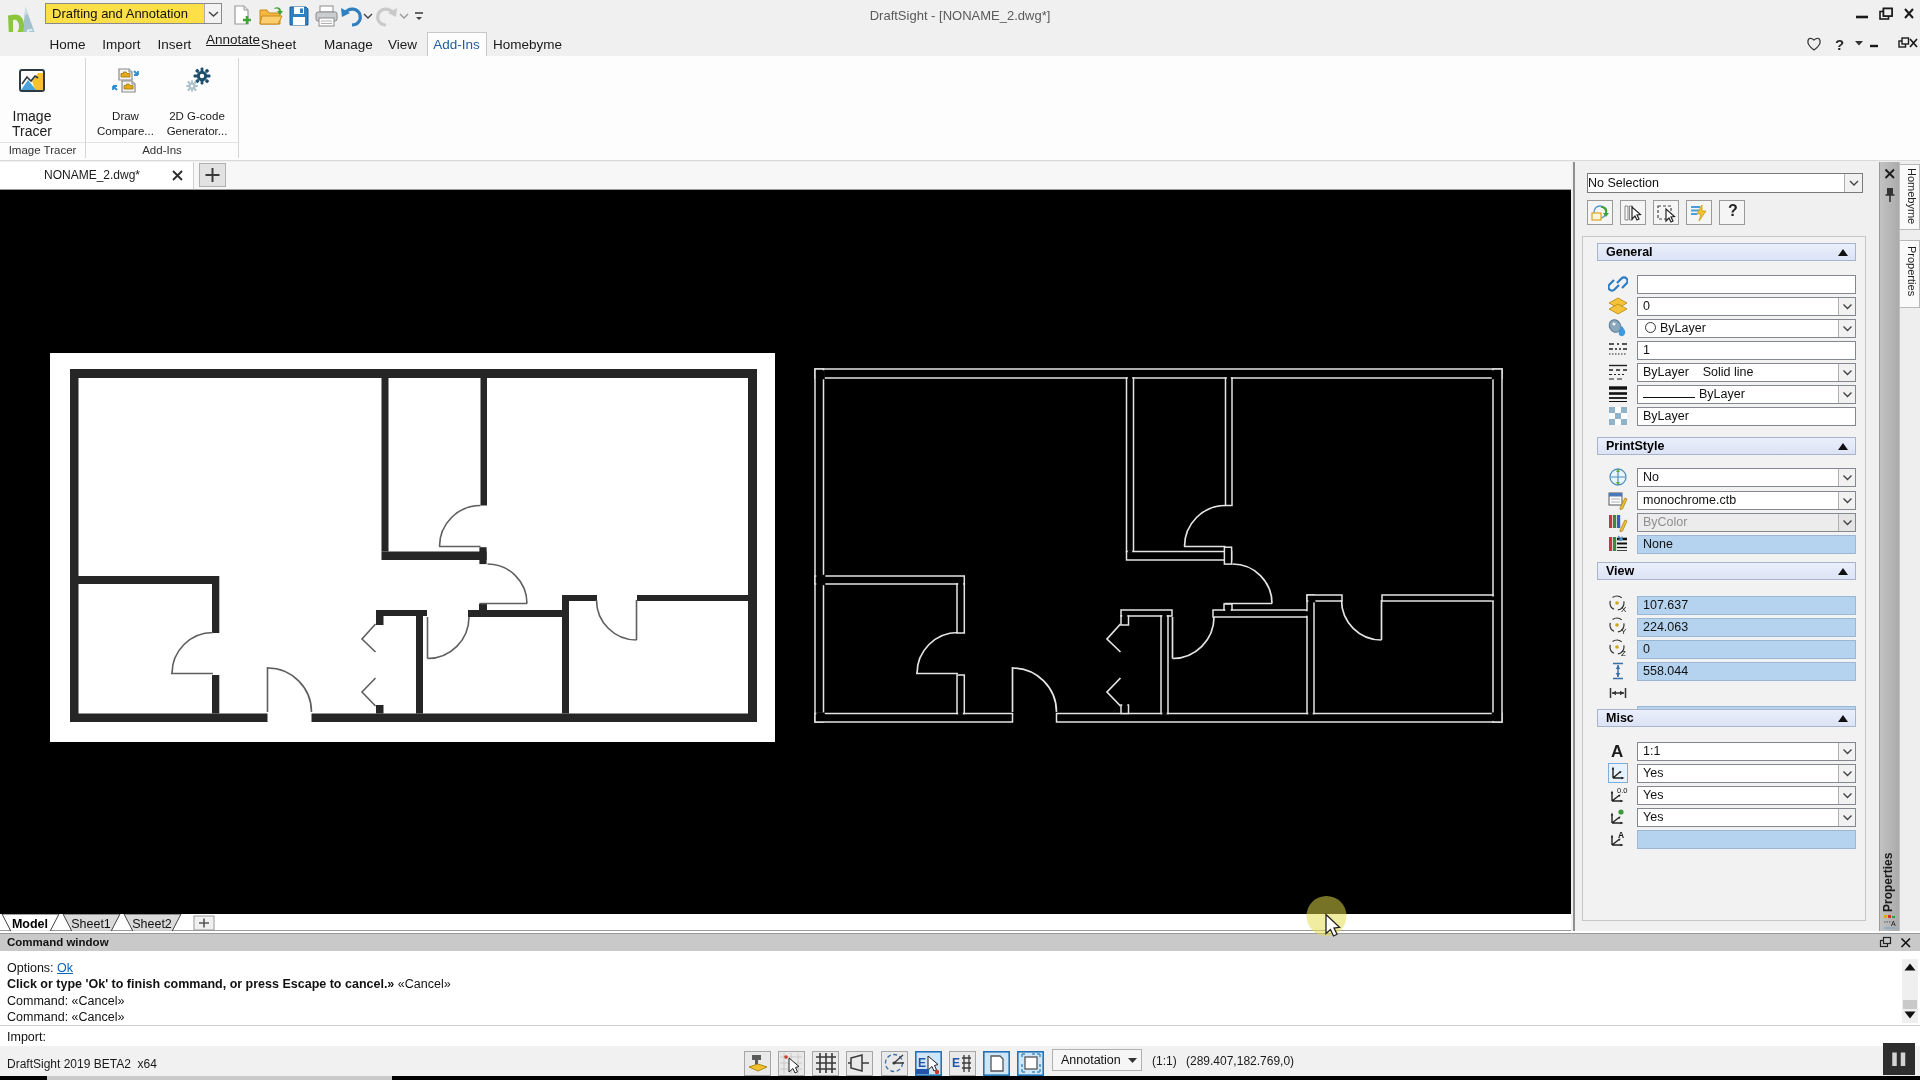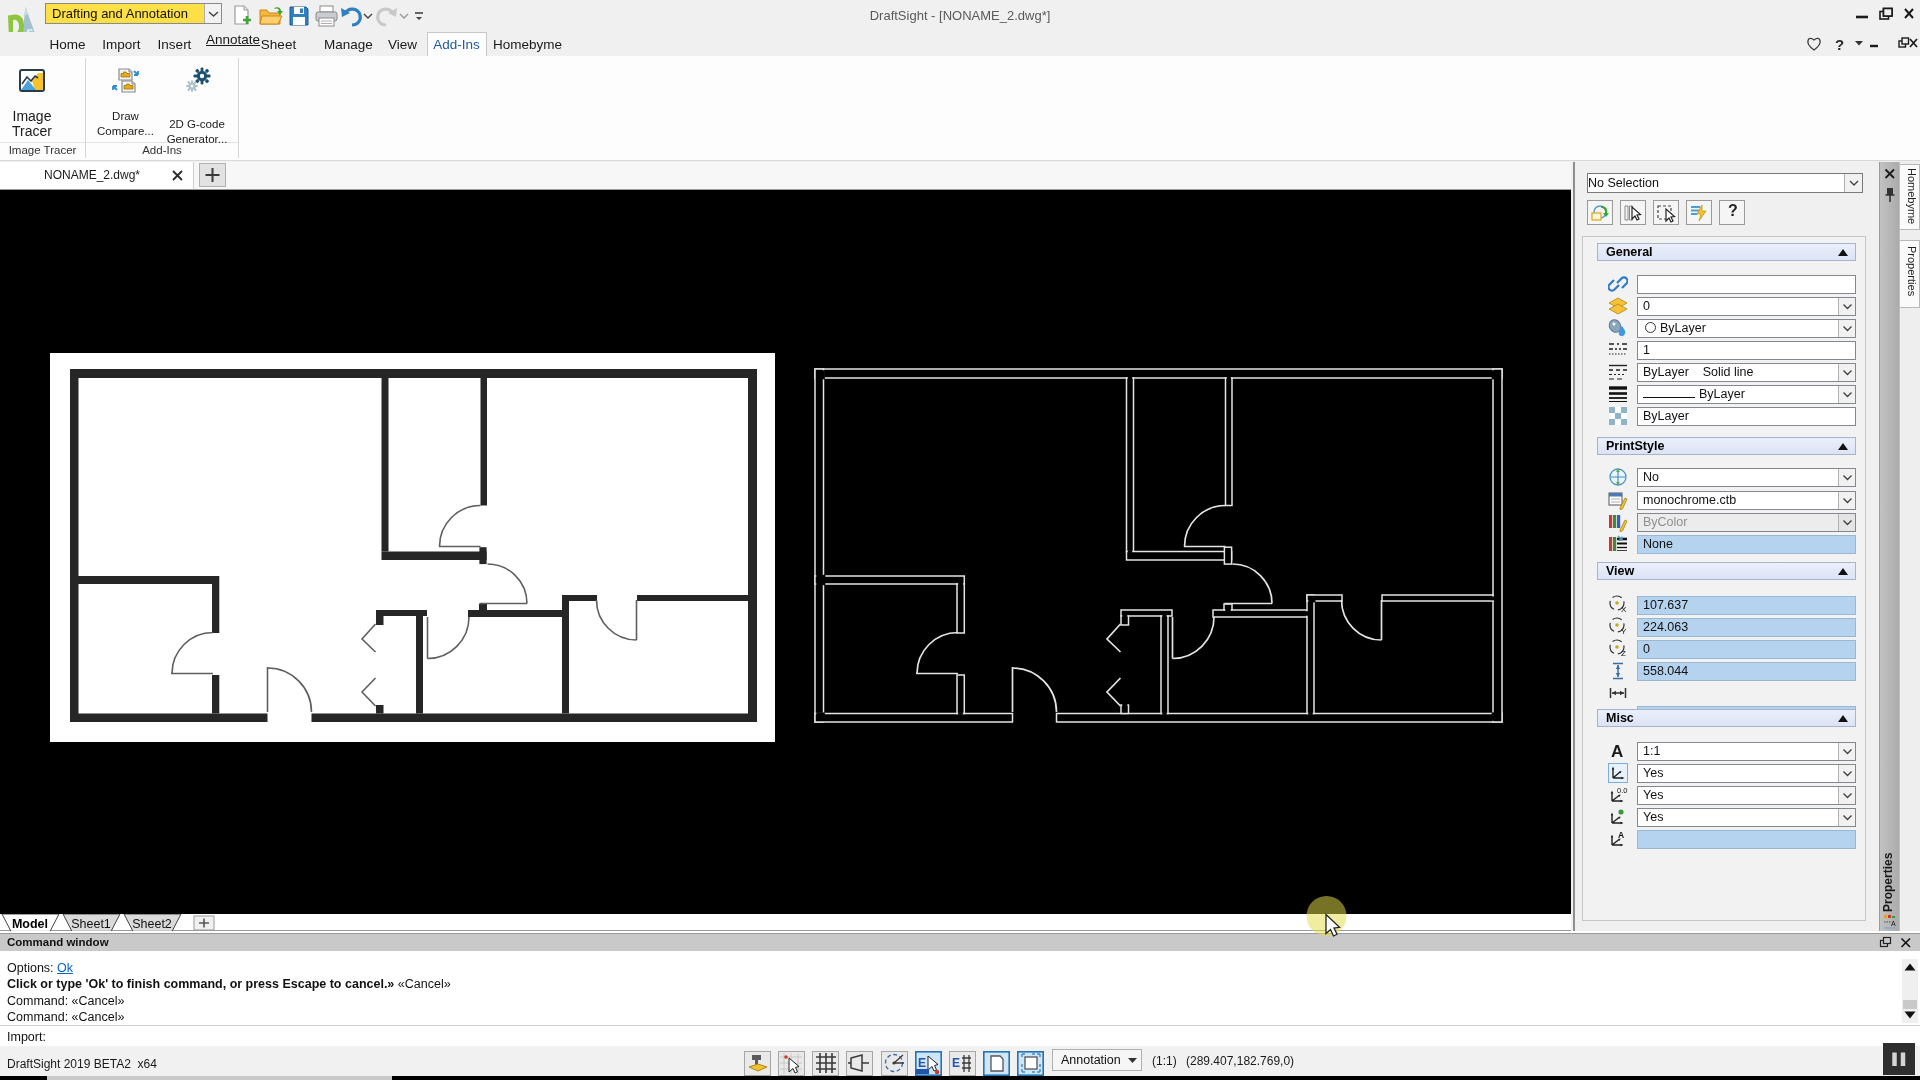--- a/index.html
+++ b/index.html
@@ -158,21 +158,21 @@
       <rect x="6" y="13.2" width="2" height="2.8" rx="0.8"></rect>
       <rect x="6" y="22" width="2" height="2.8" rx="0.8"></rect>
       <rect x="1.2" y="18" width="2.8" height="2" rx="0.8"></rect>
       <rect x="10" y="18" width="2.8" height="2" rx="0.8"></rect>
       <rect x="2.6" y="14.2" width="2.4" height="2.4" rx="0.8" transform="rotate(-45 3.8 15.4)"></rect>
       <rect x="9" y="14.2" width="2.4" height="2.4" rx="0.8" transform="rotate(45 10.2 15.4)"></rect>
       <rect x="2.6" y="21.4" width="2.4" height="2.4" rx="0.8" transform="rotate(45 3.8 22.6)"></rect>
       <rect x="9" y="21.4" width="2.4" height="2.4" rx="0.8" transform="rotate(-45 10.2 22.6)"></rect>
     </g>
   </svg>
-  <div class="abs" style="left:156px;top:53px;width:82px;text-align:center;font-size:11.5px;color:#1a1a1a;line-height:15px;margin-top:8px;">2D G-code<br>Generator...</div>
+  <div class="abs" style="left:156px;top:53px;width:82px;text-align:center;font-size:11.5px;color:#1a1a1a;line-height:15px;">2D G-code<br>Generator...</div>
 
   <div class="abs" style="left:0;top:88px;width:85px;text-align:center;font-size:11.5px;color:#333;">Image Tracer</div>
   <div class="abs" style="left:86px;top:88px;width:152px;text-align:center;font-size:11.5px;color:#333;">Add-Ins</div>
 </div>
 
 <div class="abs" style="left:0;top:162px;width:1571px;height:28px;background:#f7f7f7;border-bottom:1px solid #9a9a9a;">
   <div class="abs" style="left:0;top:0;width:194px;height:27px;background:#fff;border-right:1px solid #cfcfcf;"></div>
   <div class="abs" style="left:44px;top:6px;font-size:12px;color:#1a1a1a;">NONAME_2.dwg*</div>
   <svg class="abs" style="left:170px;top:6px" width="16" height="16">
       <path d="M3 3 L12 12 M12 3 L3 12" stroke="#2a2a2a" stroke-width="1.8"></path>

